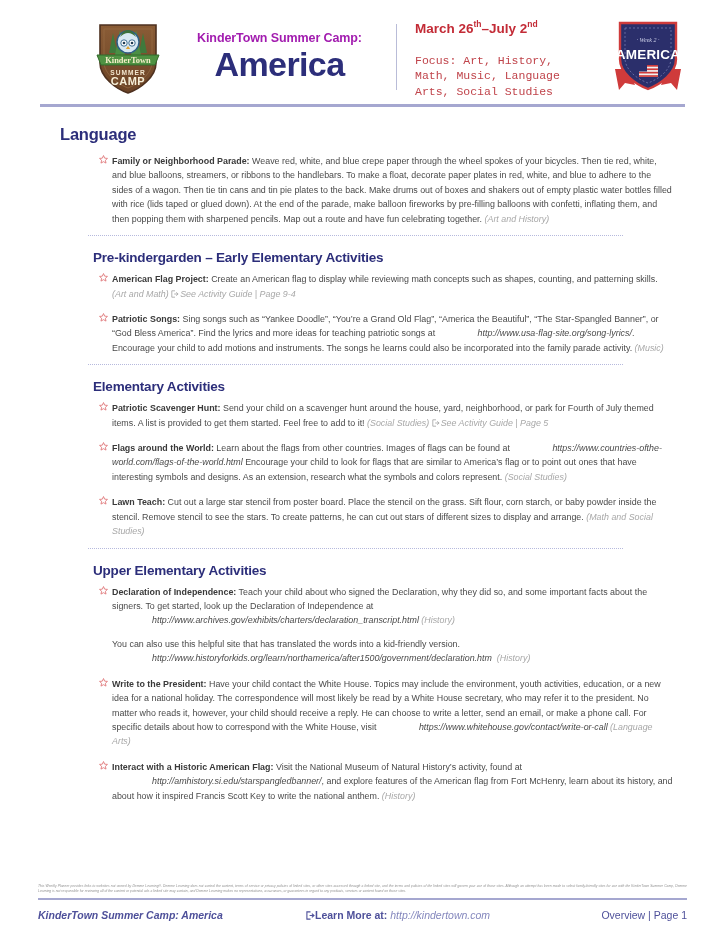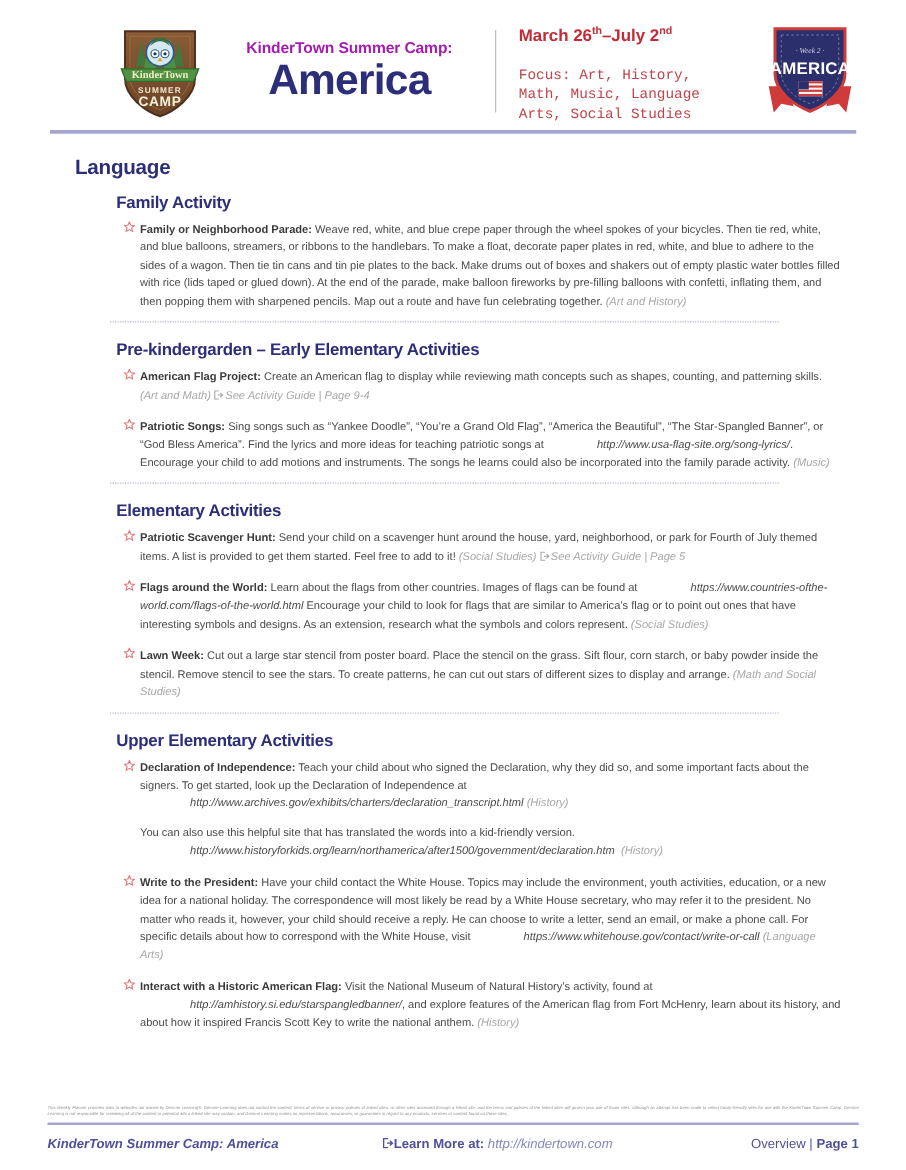--- a/index.html
+++ b/index.html
@@ -223,21 +223,21 @@
   }
   .footer-mid .lm-url {
     font-style: italic;
     color: #8487bd;
   }
   .footer-right {
     flex: 0 0 auto;
     text-align: right;
     color: #4e509a;
   }
-  .footer-right .pg { font-weight: bold; }
+  .footer-right .pg { font-weight: normal; }
 </style>
 </head>
 <body>
 
 <div class="page">
 
   <div class="header">
 
     <div class="logo-left">
       <svg width="66" height="76" viewBox="0 0 66 76">
@@ -306,21 +306,20 @@
       </svg>
     </div>
   </div>
 
   <div class="header-rule"></div>
 
   <div class="content">
     <h1 class="page-title">Language</h1>
 
     <div class="section">
-      <h2 class="section-title">Family Activity</h2>
       <ul class="items">
         <li class="item">
           <span class="star-bullet">
             <svg width="9" height="9" viewBox="0 0 10 10">
                 <path d="M5 0.6 L6.3 3.5 L9.4 3.8 L7.1 5.9 L7.8 9 L5 7.4 L2.2 9 L2.9 5.9 L0.6 3.8 L3.7 3.5 Z" fill="none" stroke="#e0787a" stroke-width="1"></path>
               </svg>
           </span><span class="item-title">Family or Neighborhood Parade:</span><span> Weave red, white, and blue crepe paper through the wheel spokes of your bicycles. Then tie red, white, and blue balloons, streamers, or ribbons to the handlebars. To make a float, decorate paper plates in red, white, and blue to adhere to the sides of a wagon. Then tie tin cans and tin pie plates to the back. Make drums out of boxes and shakers out of empty plastic water bottles filled with rice (lids taped or glued down). At the end of the parade, make balloon fireworks by pre-filling balloons with confetti, inflating them, and then popping them with sharpened pencils. Map out a route and have fun celebrating together. </span><span class="subj">(Art and History)</span>
         </li>
       </ul>
     </div>
@@ -370,21 +369,21 @@
             <svg width="9" height="9" viewBox="0 0 10 10">
                 <path d="M5 0.6 L6.3 3.5 L9.4 3.8 L7.1 5.9 L7.8 9 L5 7.4 L2.2 9 L2.9 5.9 L0.6 3.8 L3.7 3.5 Z" fill="none" stroke="#e0787a" stroke-width="1"></path>
               </svg>
           </span><span class="item-title">Flags around the World:</span><span> Learn about the flags from other countries. Images of flags can be found at </span><span class="url">https://www.countries-ofthe-world.com/flags-of-the-world.html</span><span> Encourage your child to look for flags that are similar to America’s flag or to point out ones that have interesting symbols and designs. As an extension, research what the symbols and colors represent. </span><span class="subj">(Social Studies)</span>
         </li>
         <li class="item">
           <span class="star-bullet">
             <svg width="9" height="9" viewBox="0 0 10 10">
                 <path d="M5 0.6 L6.3 3.5 L9.4 3.8 L7.1 5.9 L7.8 9 L5 7.4 L2.2 9 L2.9 5.9 L0.6 3.8 L3.7 3.5 Z" fill="none" stroke="#e0787a" stroke-width="1"></path>
               </svg>
-          </span><span class="item-title">Lawn Week:</span><span> Cut out a large star stencil from poster board. Place the stencil on the grass. Sift flour, corn starch, or baby powder inside the stencil. Remove stencil to see the stars. To create patterns, he can cut out stars of different sizes to display and arrange. </span><span class="subj">(Math and Social Studies)</span>
+          </span><span class="item-title">Lawn Teach:</span><span> Cut out a large star stencil from poster board. Place the stencil on the grass. Sift flour, corn starch, or baby powder inside the stencil. Remove stencil to see the stars. To create patterns, he can cut out stars of different sizes to display and arrange. </span><span class="subj">(Math and Social Studies)</span>
         </li>
       </ul>
     </div>
 
     <div class="divider"></div>
 
     <div class="section">
       <h2 class="section-title">Upper Elementary Activities</h2>
       <ul class="items">
         <li class="item">

